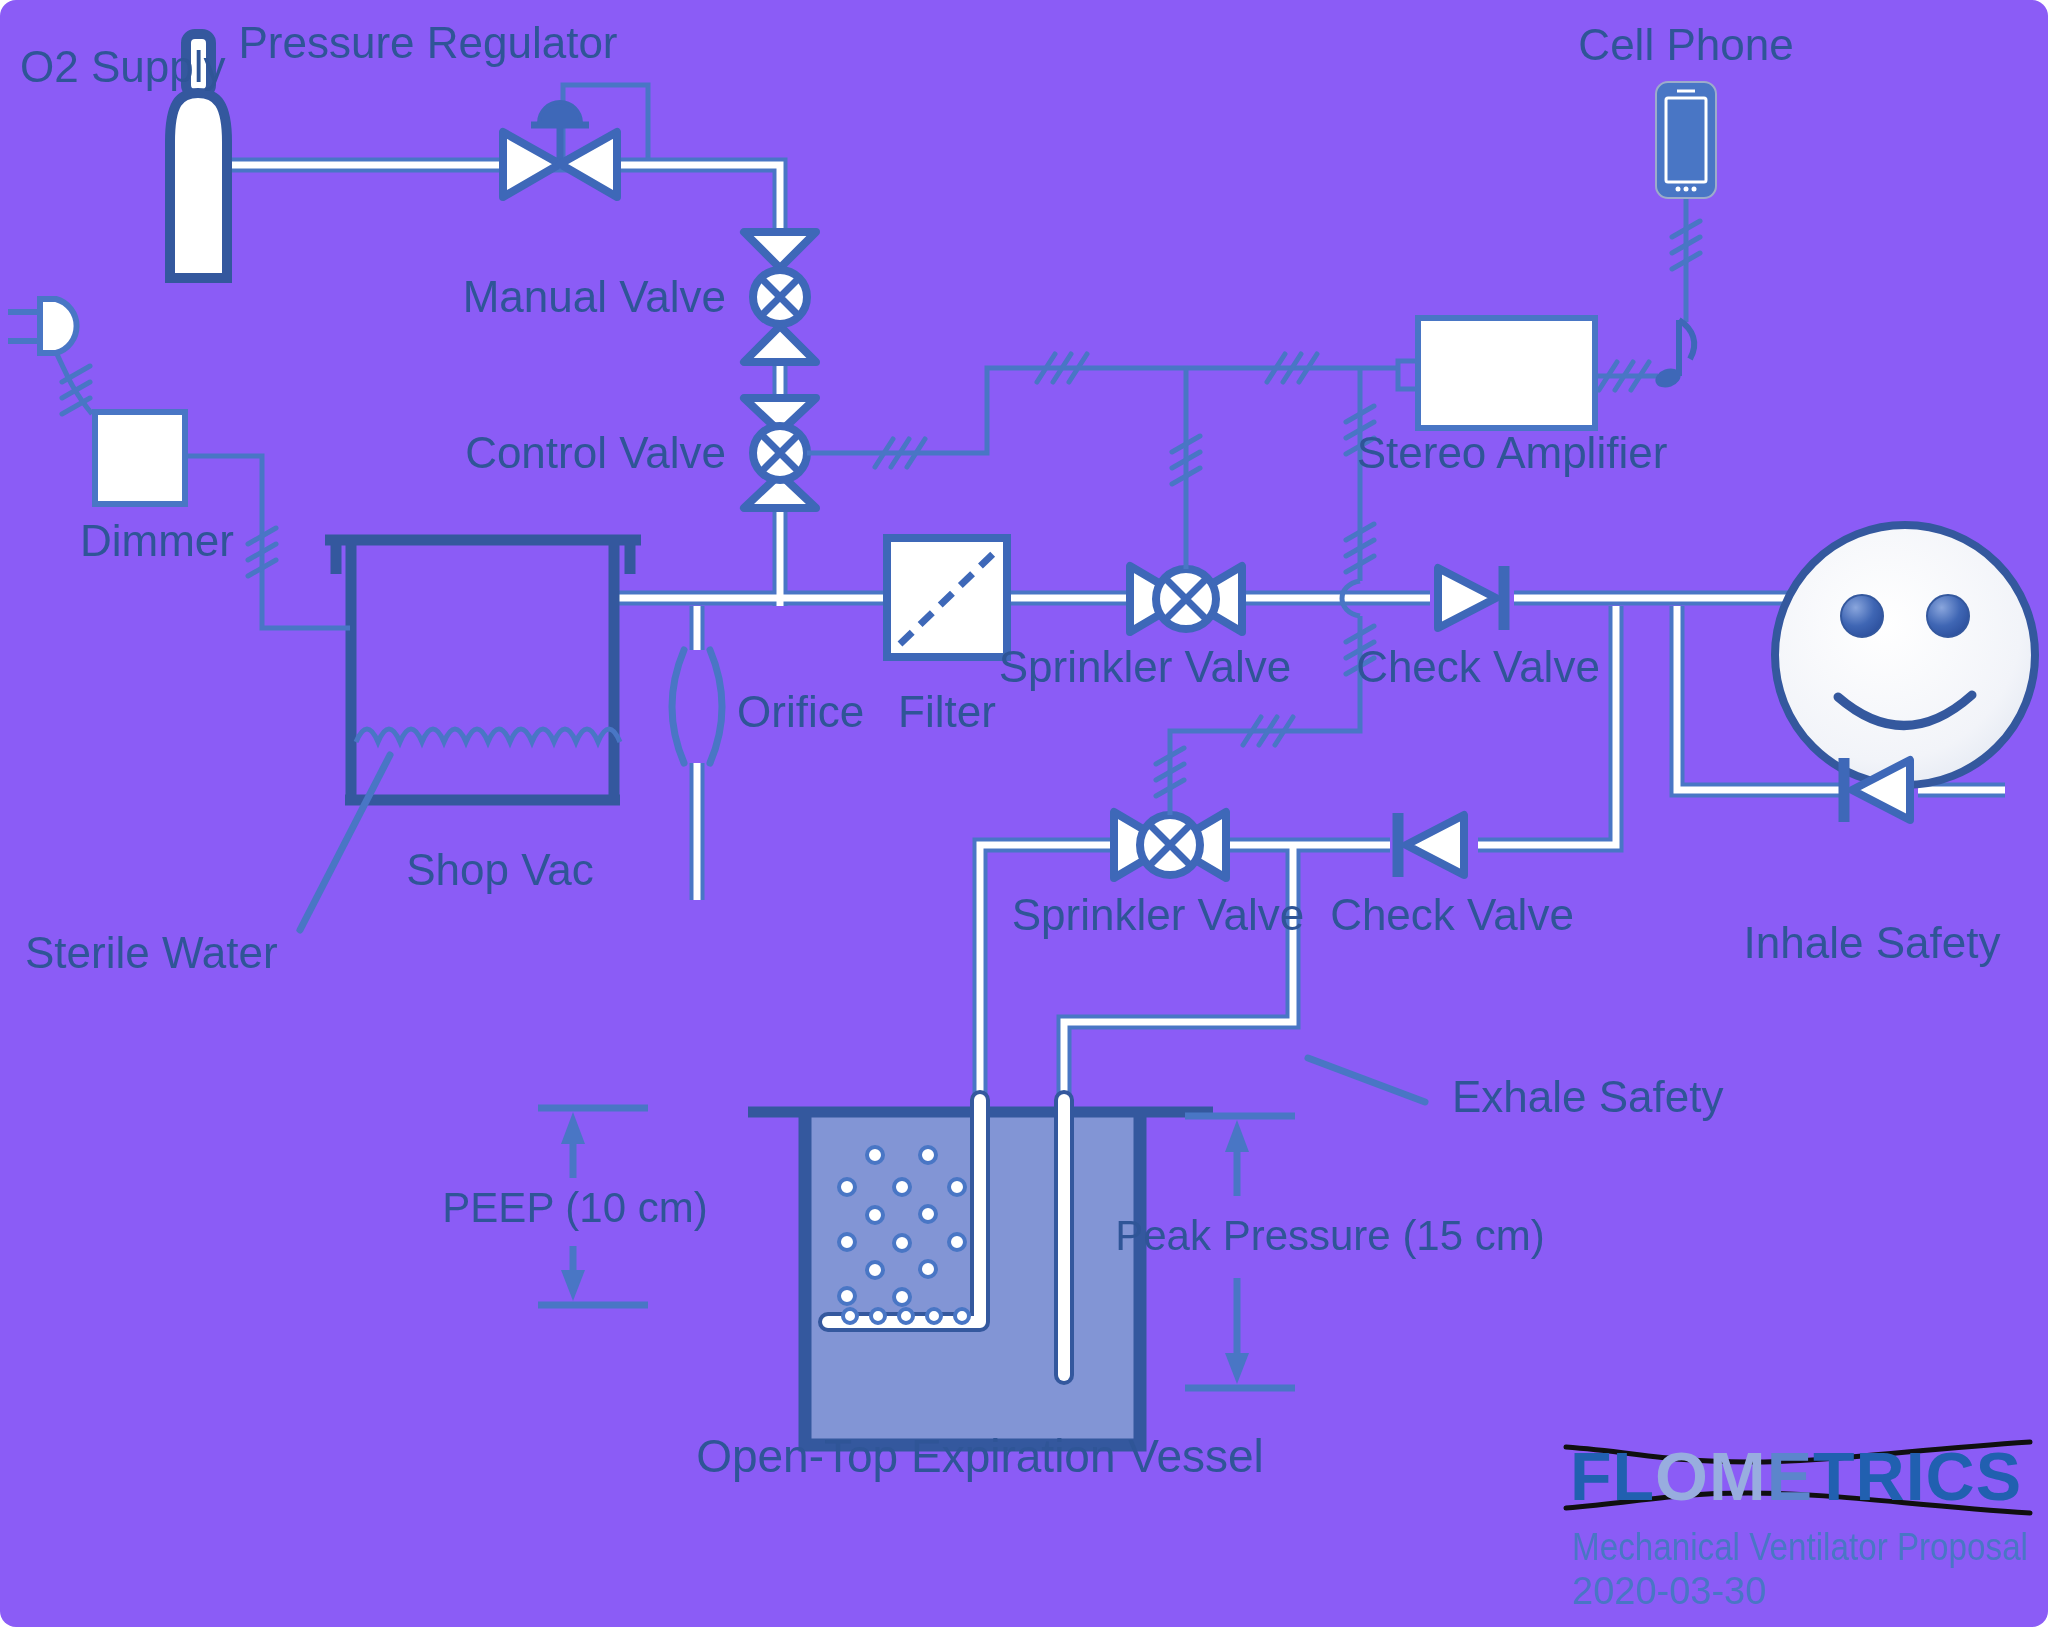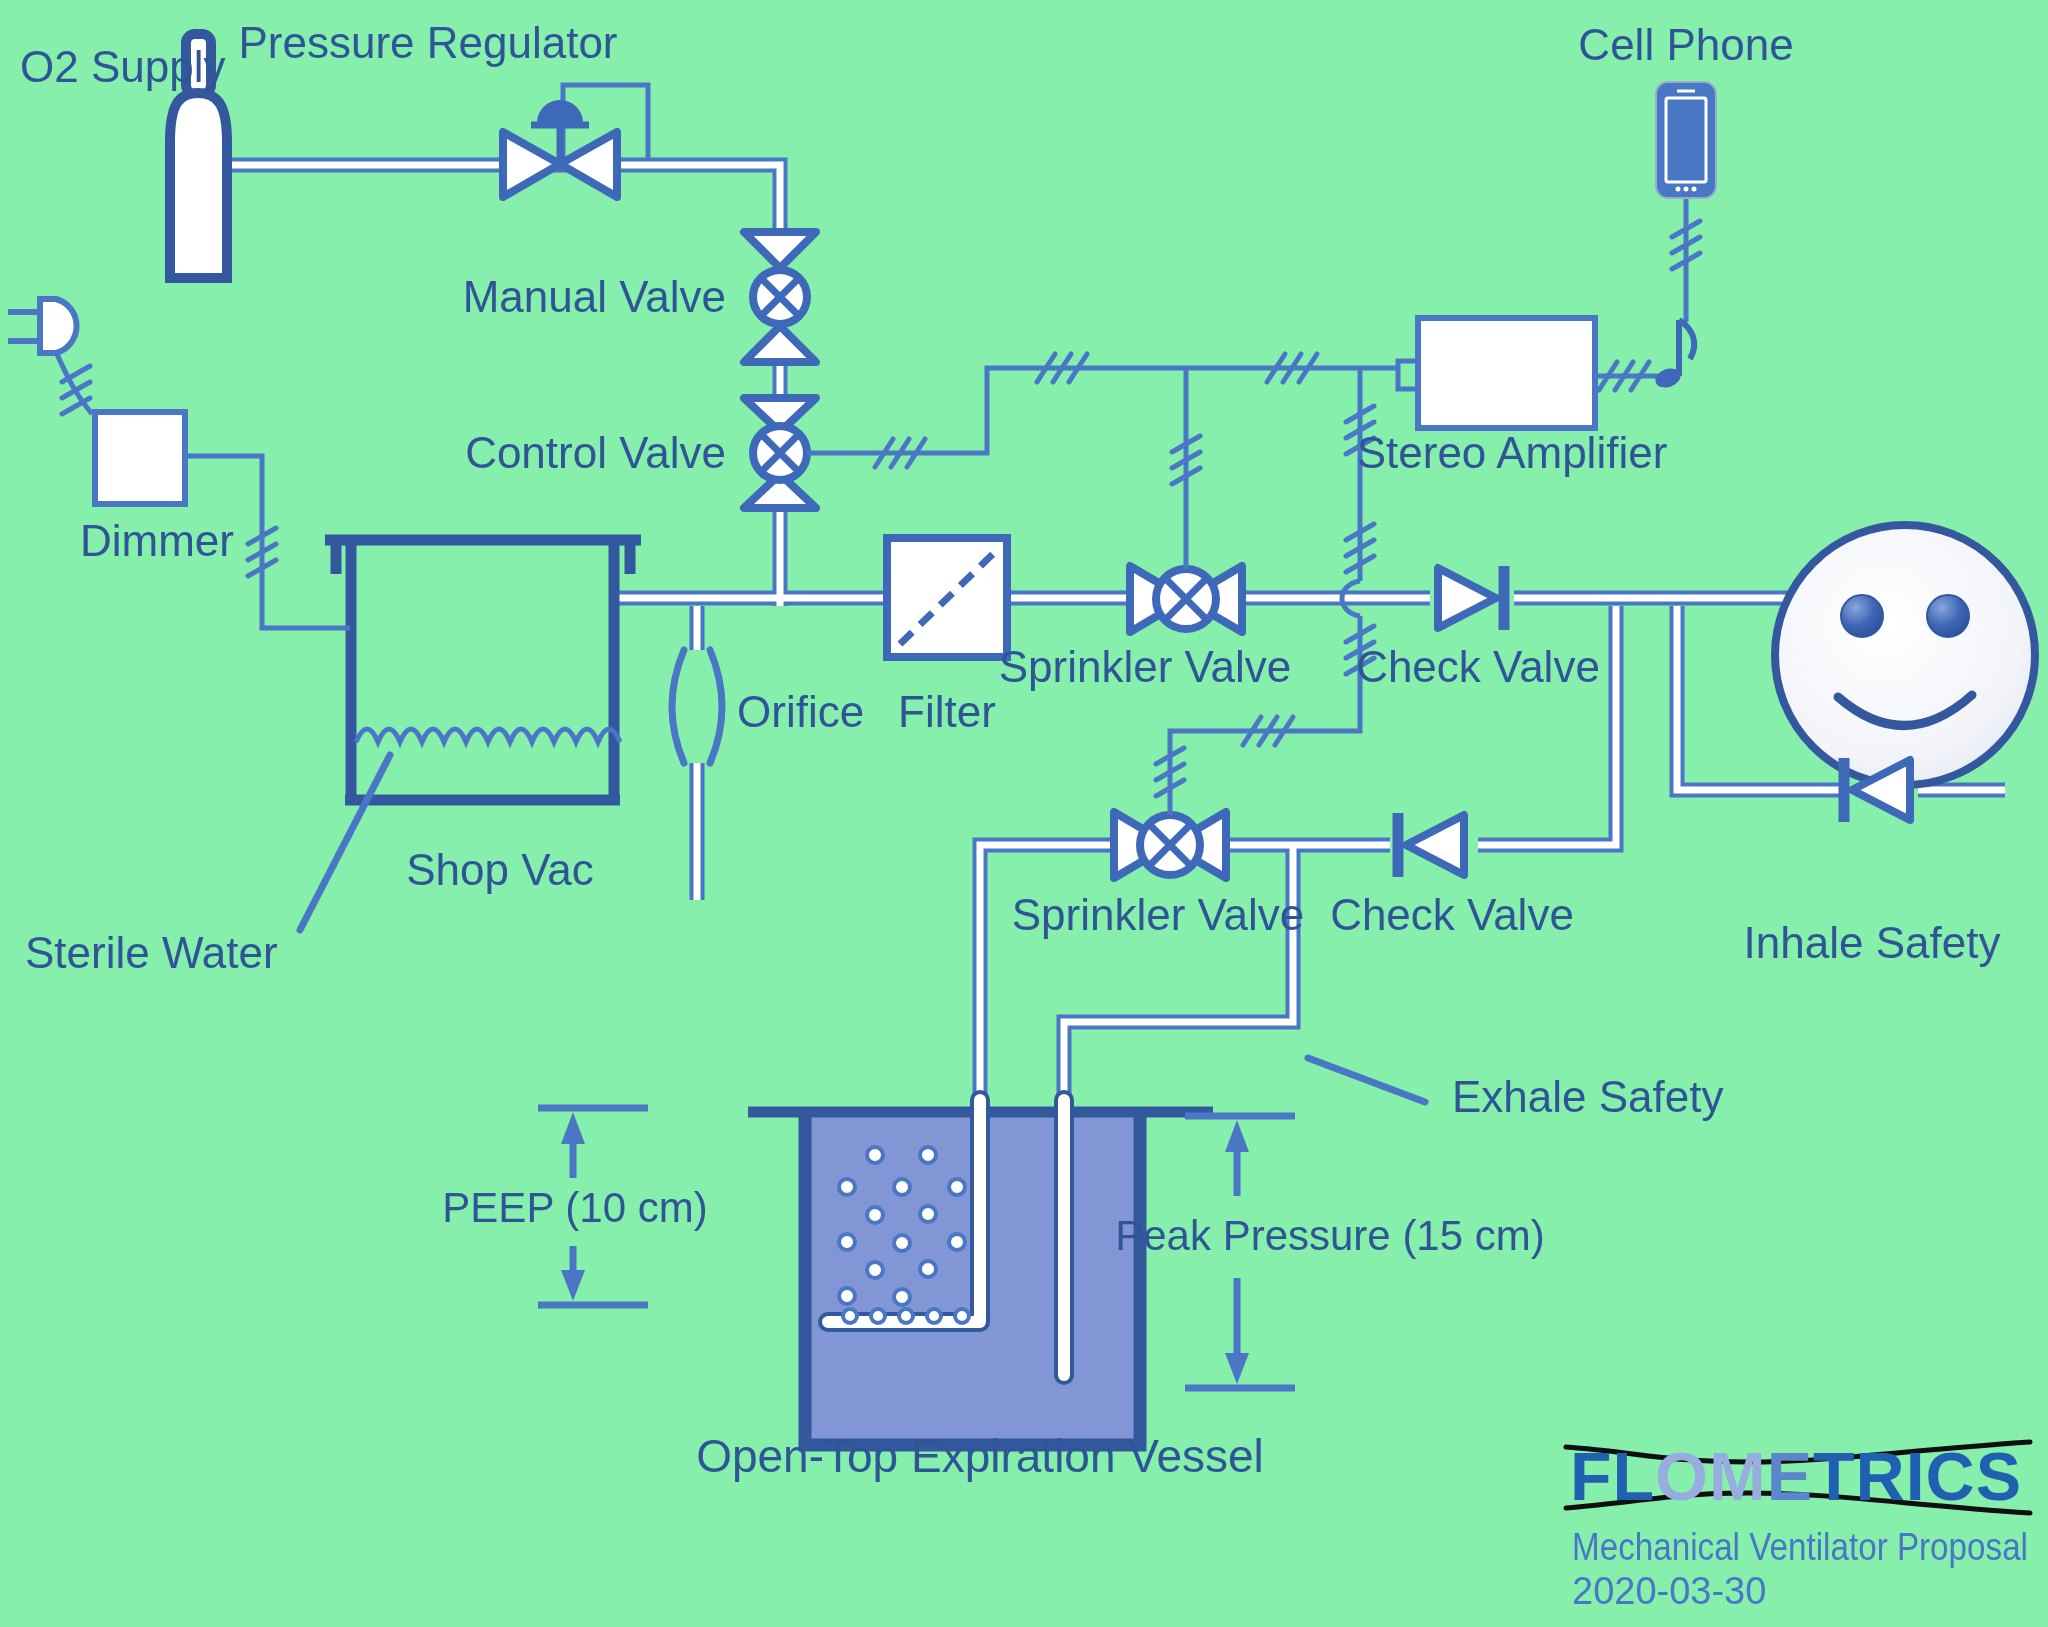--- a/index.html
+++ b/index.html
@@ -3,21 +3,21 @@
 <meta charset="utf-8">
 <style>
   :root{
     --line:#4976C5;
     --sym:#3E68B8;
     --dark:#34589E;
     --text:#2F5597;
     --water:#8295D5;
   }
   html,body{margin:0;padding:0;background:#fff;}
-  .stage{width:2048px;height:1627px;position:relative;background:#86efac;}
+  .stage{width:2048px;height:1627px;position:relative;background:#8b5cf6;border-radius:16px;}
   svg{display:block;}
   .pipe-o{fill:none;stroke:var(--line);stroke-width:15;}
   .pipe-i{fill:none;stroke:#fff;stroke-width:7;}
   .wire{fill:none;stroke:var(--line);stroke-width:5;}
   .slash{fill:none;stroke:var(--line);stroke-width:5;stroke-linecap:round;}
   .sym{fill:#fff;stroke:var(--sym);stroke-width:8;stroke-linejoin:round;}
   .symfill{fill:var(--sym);stroke:var(--sym);stroke-width:4;stroke-linejoin:round;}
   .symline{fill:none;stroke:var(--sym);stroke-width:7;}
   .bar{fill:none;stroke:var(--sym);stroke-width:11;}
   .darkstroke{fill:#fff;stroke:var(--dark);stroke-width:10;}

